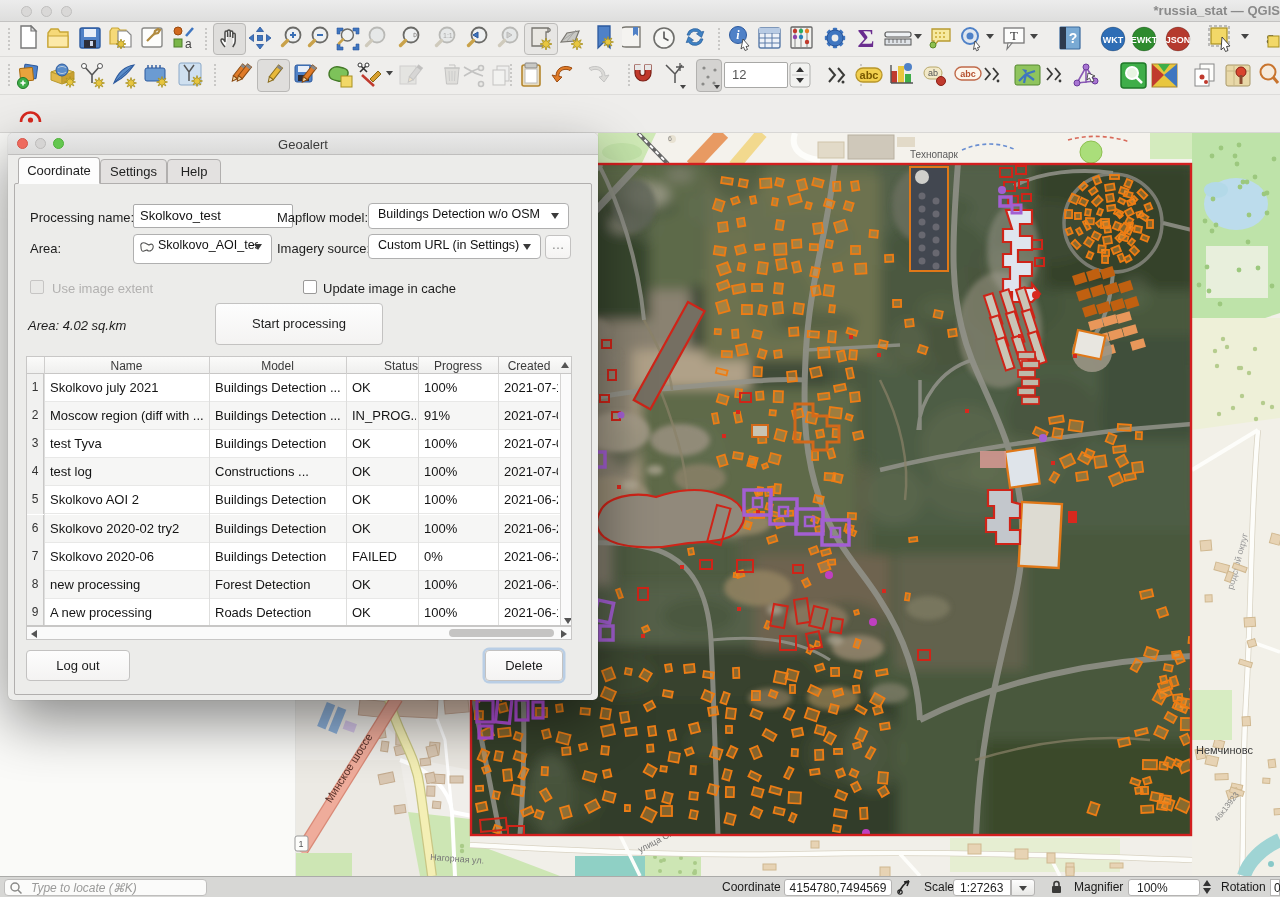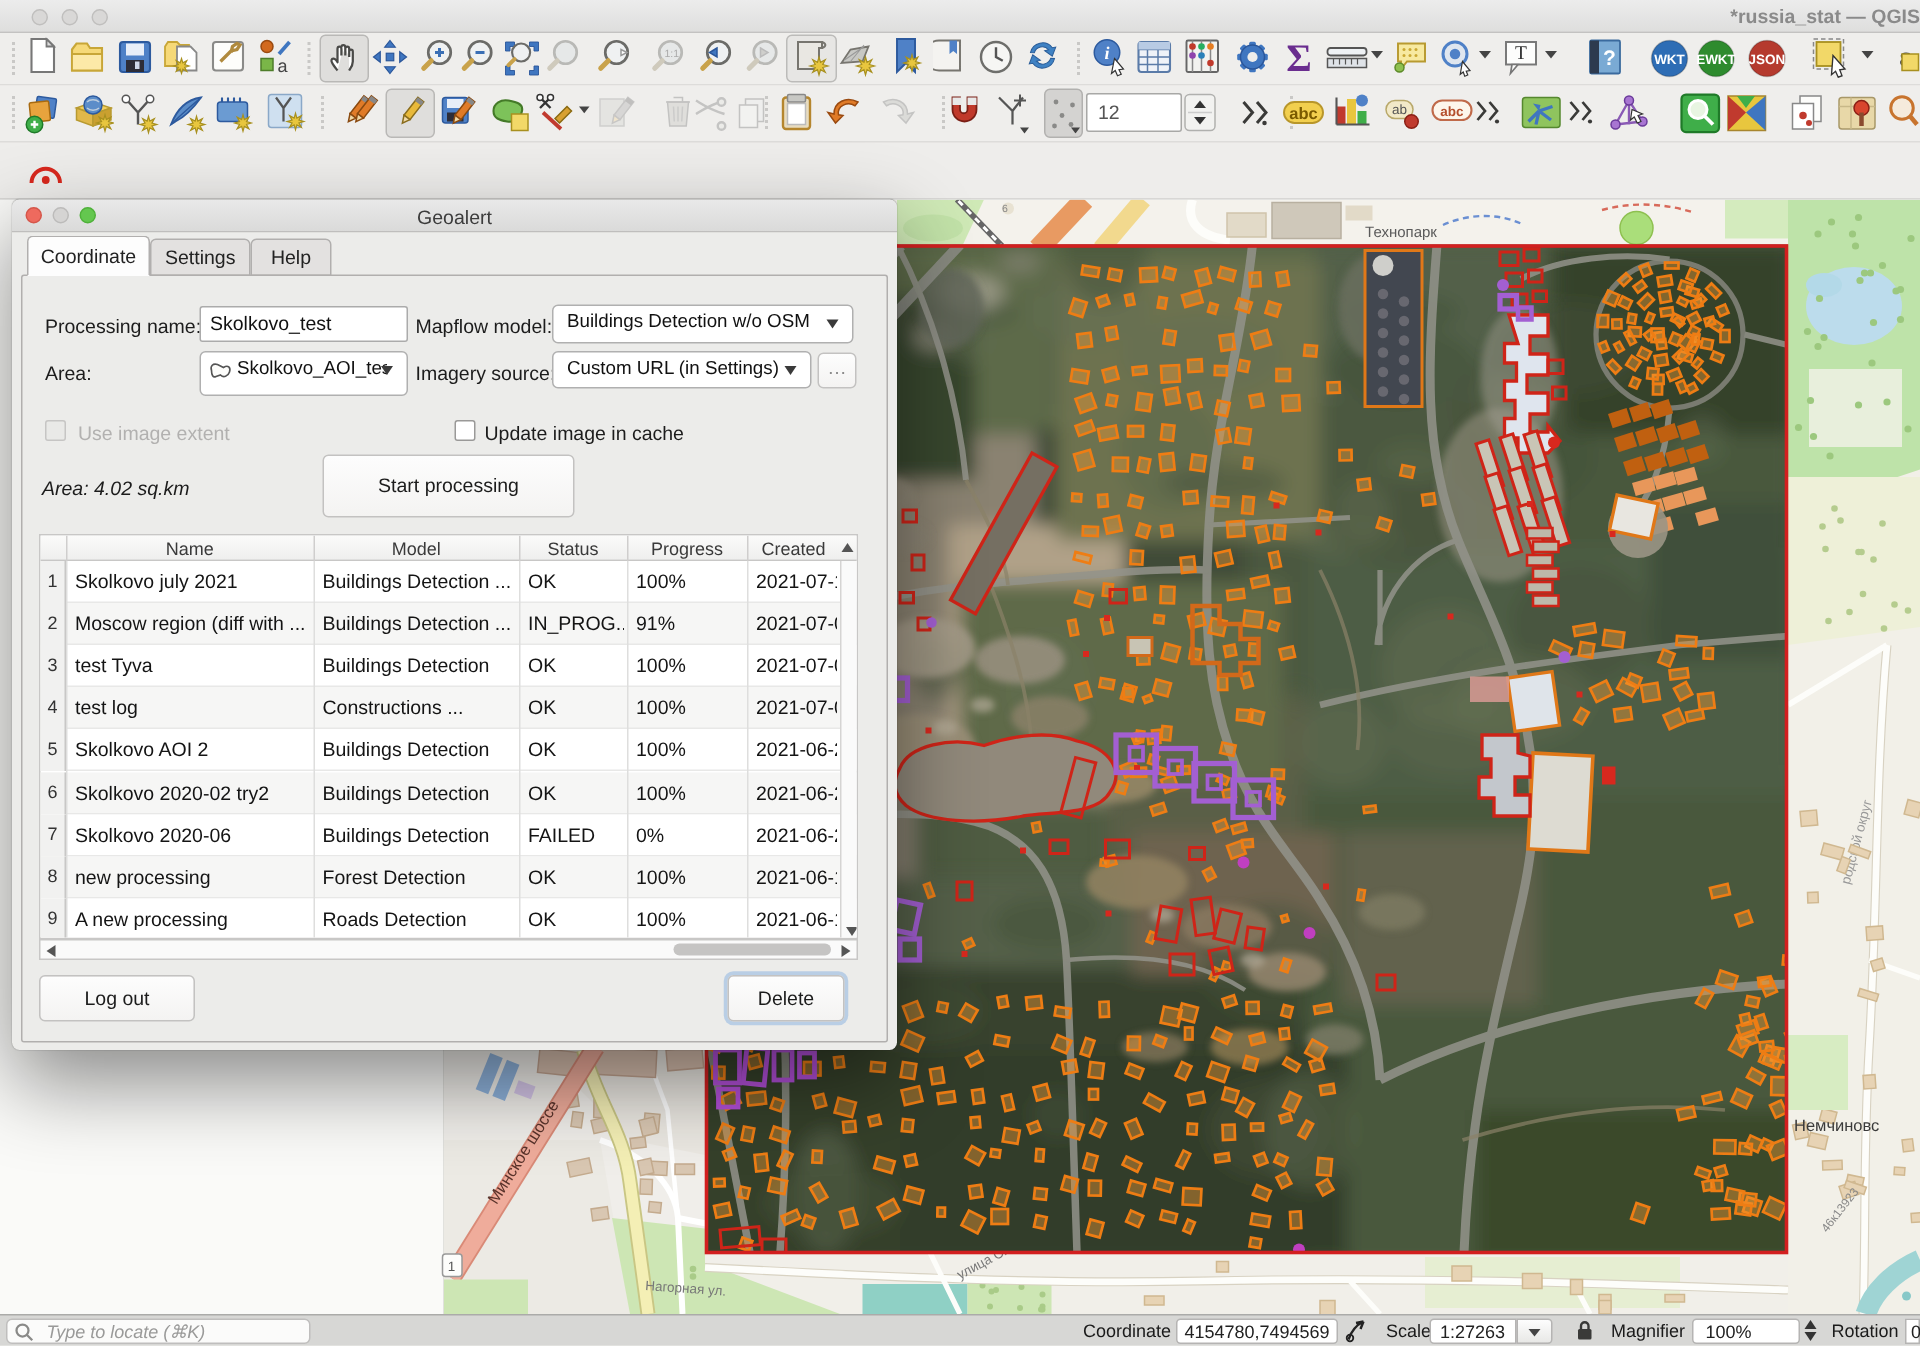--- a/index.html
+++ b/index.html
@@ -1358,41 +1358,41 @@
       <span class="tl" style="left:9px;top:5px;background:#ee6a5e;border:1px solid #d5564a"></span>
       <span class="tl" style="left:27px;top:5px;background:#d5d4d3;border:1px solid #bcbbba"></span>
       <span class="tl" style="left:45px;top:5px;background:#64c74f;border:1px solid #4fb13a"></span>
       <div class="t">Geoalert</div>
     </div>
     <div class="tab" style="left:10px;top:24px;width:82px;height:27px;background:#fdfdfd;border-bottom:1px solid #fdfdfd;border-radius:4px 4px 0 0;padding-top:5px;z-index:2">Coordinate</div>
     <div class="tab" style="left:92px;top:26px;width:67px;height:25px;border-radius:4px 4px 0 0;padding-top:4px">Settings</div>
     <div class="tab" style="left:159px;top:26px;width:54px;height:25px;border-radius:4px 4px 0 0;padding-top:4px">Help</div>
     <div class="abs" style="left:6px;top:50px;width:578px;height:512px;border:1px solid #b1afae;border-radius:2px;background:#ececea"></div>
     <div class="lbl" style="left:22px;top:77px">Processing name:</div>
-    <div class="inp" style="left:125px;top:71px;width:139px;height:24px">Skolkovo_test</div>
+    <div class="inp" style="left:125px;top:71px;width:160px;height:24px">Skolkovo_test</div>
     <div class="lbl" style="left:269px;top:77px">Mapflow model:</div>
     <div class="sel" style="left:360px;top:70px;width:201px;height:26px">Buildings Detection w/o OSM</div>
     <div class="lbl" style="left:22px;top:108px">Area:</div>
     <div class="sel" style="left:125px;top:101px;width:139px;height:30px;padding-left:24px"><span style="display:inline-block;max-width:100px;overflow:hidden;white-space:nowrap">Skolkovo_AOI_tes</span><svg style="position:absolute;left:5px;top:5px" width="16" height="14" viewBox="0 0 16 14">
         <path d="M2 7 C1 4 3 2 6 3 L10 5 C13 3 15 5 14 8 C13 11 10 12 8 10 L5 11 C3 12 2 10 2 7z" fill="#fdfdfb" stroke="#555" stroke-width="1.1"></path>
       </svg></div>
     <div class="lbl" style="left:269px;top:108px">Imagery source:</div>
     <div class="sel" style="left:360px;top:101px;width:173px;height:25px">Custom URL (in Settings)</div>
     <div class="btn" style="left:537px;top:102px;width:26px;height:24px;color:#8a8a8a;padding-top:1px">…</div>
     <div class="cb" style="left:22px;top:147px;background:#e9e9e7;border:1px solid #c6c5c4"></div>
     <div class="lbl" style="left:44px;top:148px;color:#b2b1b0">Use image extent</div>
     <div class="cb" style="left:295px;top:147px;background:#fff;border:1px solid #9a9998"></div>
     <div class="lbl" style="left:315px;top:148px">Update image in cache</div>
     <div class="lbl" style="left:20px;top:185px;font-style:italic">Area: 4.02 sq.km</div>
     <div class="btn" style="left:207px;top:170px;width:168px;height:42px;padding-top:12px">Start processing</div>
     <div class="abs" style="left:18px;top:223px;width:546px;height:270px;border:1px solid #c8c7c6;background:#fff;overflow:hidden">
       <div class="abs" style="left:0;top:0;width:546px;height:17px;background:linear-gradient(#fbfbfa,#efefee);border-bottom:1px solid #c8c7c6">
         <div class="abs" style="left:17px;top:2px;width:165px;text-align:center;font-size:12px;color:#3a3a3a">Name</div>
         <div class="abs" style="left:182px;top:2px;width:137px;text-align:center;font-size:12px;color:#3a3a3a">Model</div>
-        <div class="abs" style="left:319px;top:2px;width:72px;text-align:center;font-size:12px;color:#3a3a3a">Status</div>
+        <div class="abs" style="left:319px;top:2px;width:72px;text-align:right;font-size:12px;color:#3a3a3a">Status</div>
         <div class="abs" style="left:391px;top:2px;width:80px;text-align:center;font-size:12px;color:#3a3a3a">Progress</div>
         <div class="abs" style="left:471px;top:2px;width:62px;text-align:center;font-size:12px;color:#3a3a3a">Created</div>
         <div class="abs" style="left:17px;top:0;width:1px;height:17px;background:#cfcecd"></div>
         <div class="abs" style="left:182px;top:0;width:1px;height:17px;background:#cfcecd"></div>
         <div class="abs" style="left:319px;top:0;width:1px;height:17px;background:#cfcecd"></div>
         <div class="abs" style="left:391px;top:0;width:1px;height:17px;background:#cfcecd"></div>
         <div class="abs" style="left:471px;top:0;width:1px;height:17px;background:#cfcecd"></div>
         <div class="abs" style="left:534px;top:5px;width:0;height:0;border-left:4px solid transparent;border-right:4px solid transparent;border-bottom:6px solid #555"></div>
       </div>
       <div class="abs" style="left:0;top:17.0px;width:546px;height:28.1px;background:#ffffff;border-bottom:1px solid #e8e8e7">

